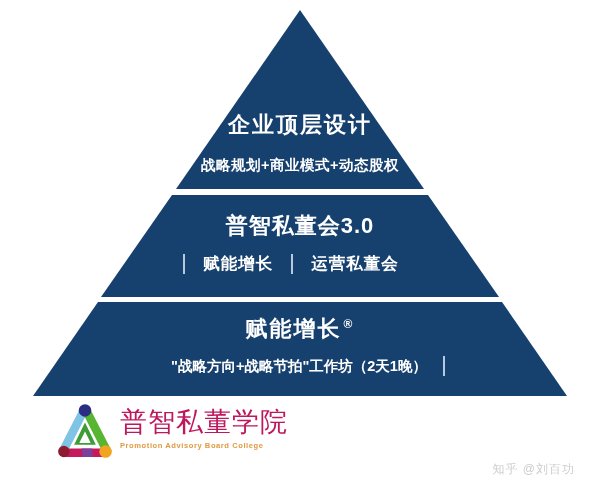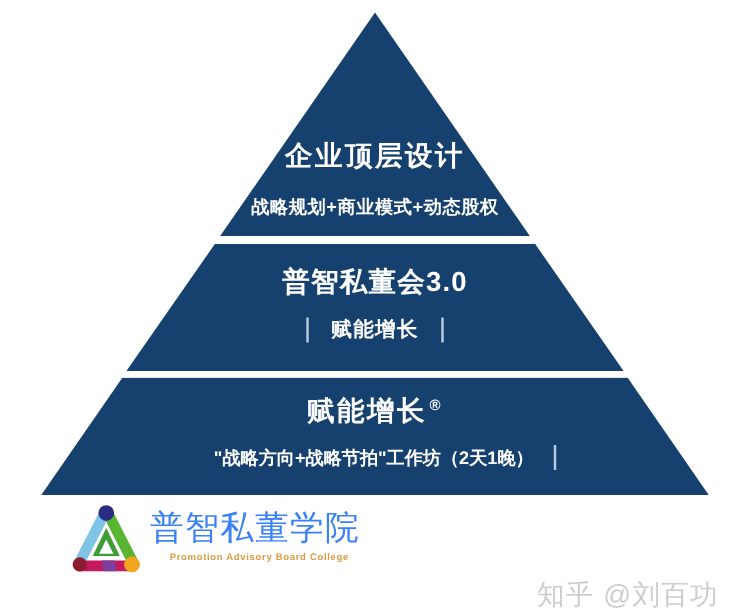--- a/index.html
+++ b/index.html
@@ -32,50 +32,51 @@
   .row-3{top:54px;font-size:14.5px;}
   .row-3 .cell{padding:0 16px;}
   .vdiv{width:2px;height:20px;background:rgba(210,226,242,0.85);}
   .reg{font-size:12px;vertical-align:super;font-weight:bold;margin-left:2px;}
   .reg-sm{font-size:9px;vertical-align:super;font-weight:bold;}
   
   .logo-svg{position:absolute;left:56px;top:403px;width:58px;height:56px;}
   .logo-text{position:absolute;left:120px;top:406px;width:175px;}
   .logo-name{
     font-family:"Liberation Serif","DejaVu Serif",serif;
-    font-size:27px;color:#3b82f6;letter-spacing:1px;white-space:nowrap;line-height:33px;
+    font-size:27px;color:#be185d;letter-spacing:1px;white-space:nowrap;line-height:33px;
   }
   .logo-sub{
-    font-size:7.6px;font-weight:bold;color:#E09B41;letter-spacing:0.55px;white-space:nowrap;margin-top:2px;text-align:center;
+    font-size:7.6px;font-weight:bold;color:#E09B41;letter-spacing:0.55px;white-space:nowrap;margin-top:2px;
   }
   .slogan{
     position:absolute;left:283px;top:403px;width:290px;color:#16406E;
     font-size:20.5px;font-weight:bold;line-height:27px;white-space:nowrap;
   }
   .watermark{
     position:absolute;right:25px;top:461px;color:#CDCDCD;
-    font-size:22px;letter-spacing:1px;white-space:nowrap;
+    font-size:12px;letter-spacing:1px;white-space:nowrap;
   }
 </style>
 </head>
 <body>
 
 <div class="canvas">
 
   <div class="level level-1">
     <div class="lvl-title t1">企业顶层设计</div>
     <div class="lvl-sub s1">战略规划+商业模式+动态股权</div>
   </div>
 
   <div class="level level-2">
     <div class="lvl-title t2">普智私董会3.0</div>
     <div class="row row-2">
       <span class="vdiv"></span>
       <span class="cell">赋能增长</span>
       <span class="vdiv"></span>
+      <span class="cell">运营私董会</span>
     </div>
   </div>
 
   <div class="level level-3">
     <div class="lvl-title t3">
       <span>赋能增长</span><span class="reg">®</span>
     </div>
     <div class="row row-3">
       <span class="cell">"战略方向+战略节拍"工作坊（2天1晚）</span>
       <span class="vdiv"></span>

